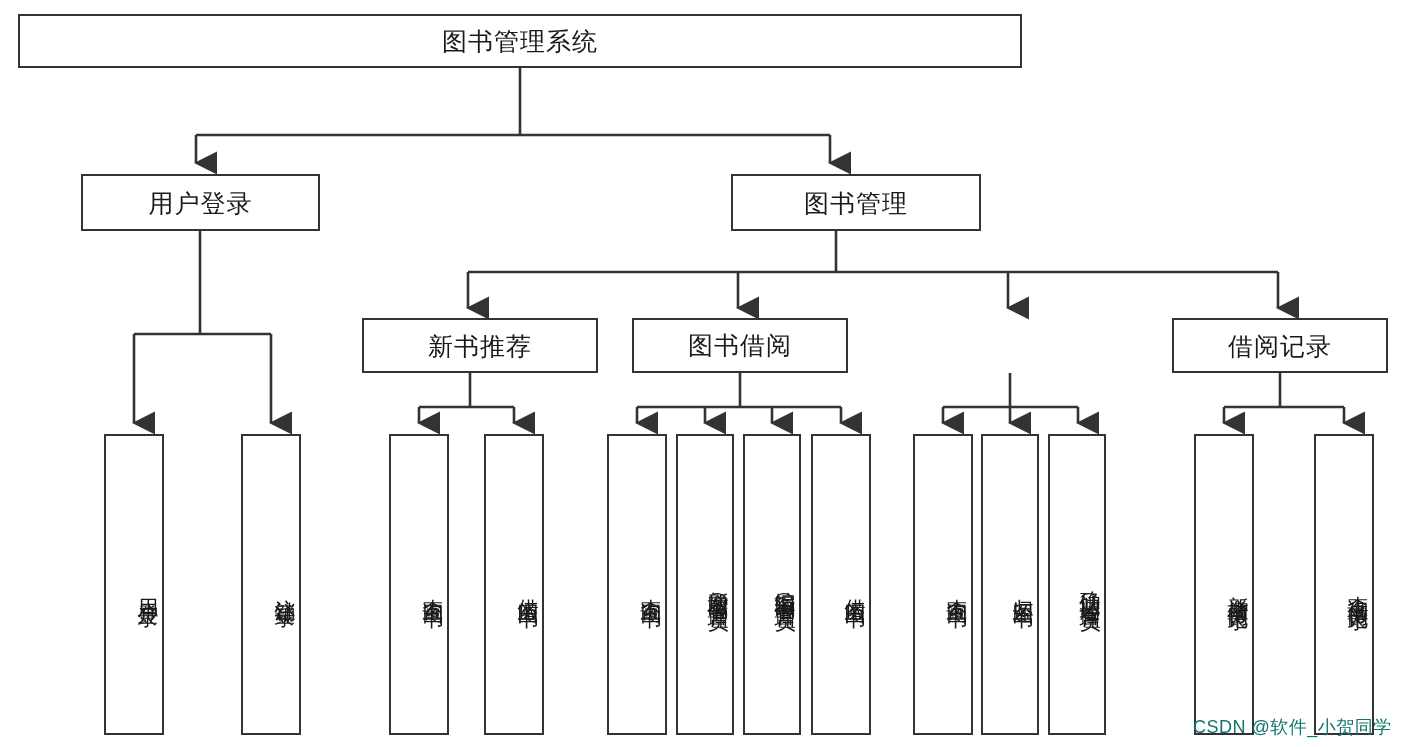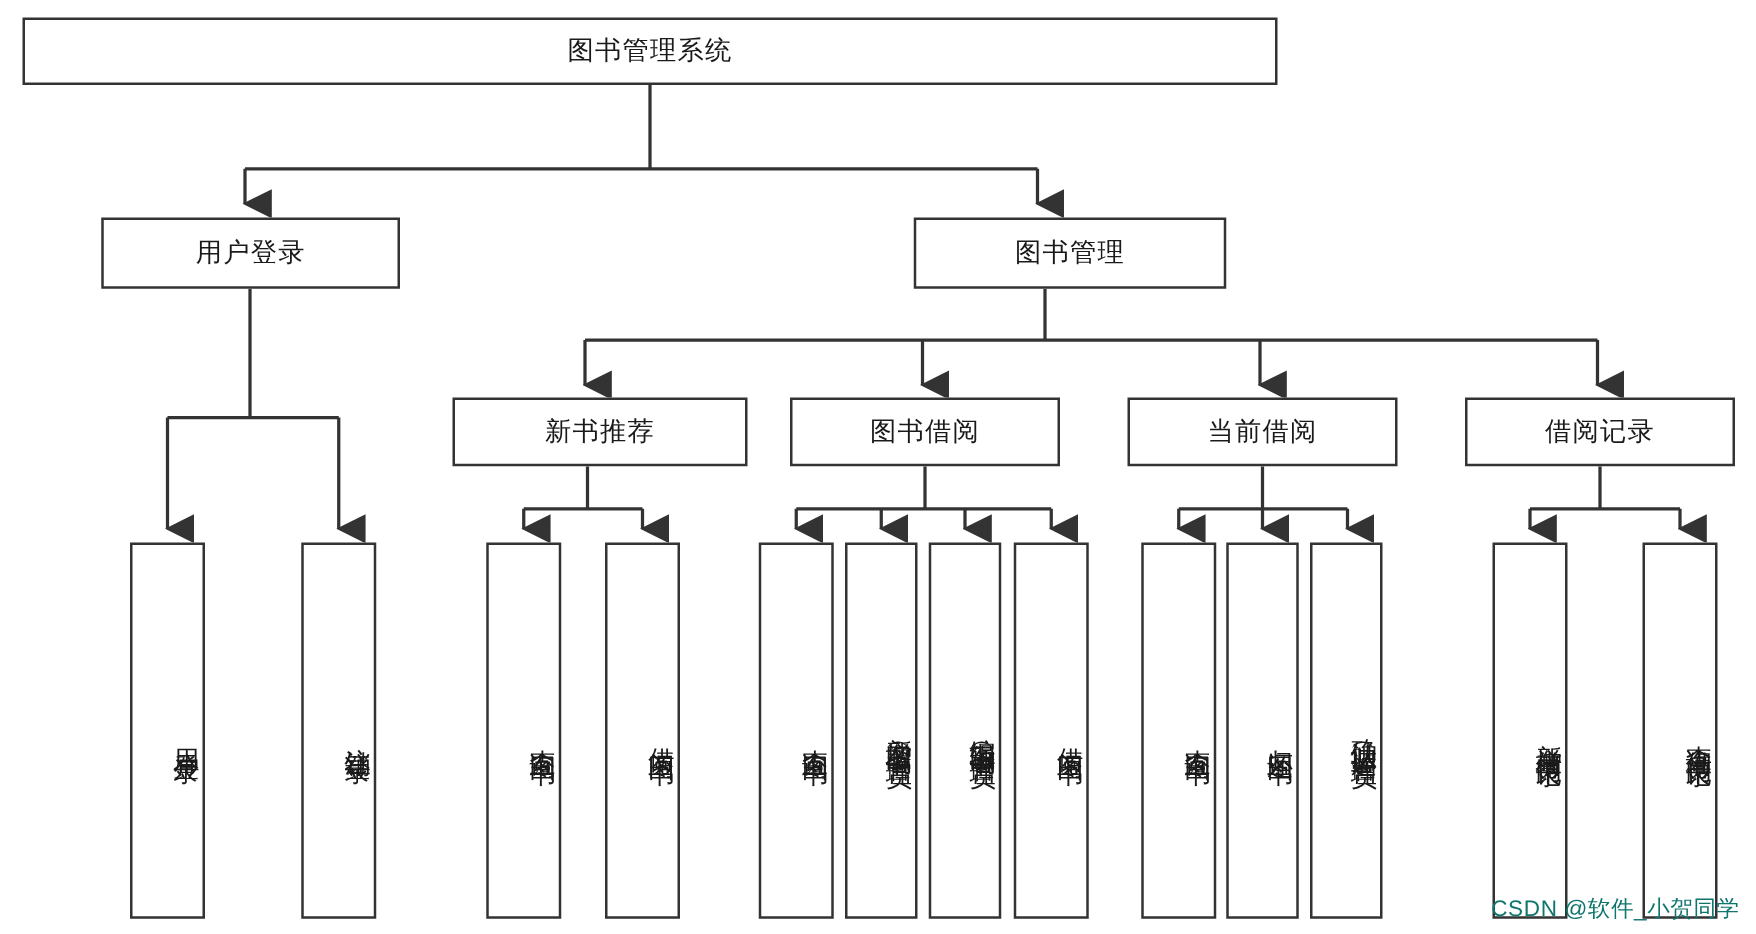--- a/index.html
+++ b/index.html
@@ -21,21 +21,21 @@
     position: absolute;
     box-sizing: border-box;
     background: #ffffff;
     border: 2px solid #333333;
     display: flex;
     align-items: center;
     justify-content: center;
     color: #1a1a1a;
   }
   .node.horiz {
-    font-size: 21px;
+    font-size: 25px;
     letter-spacing: 1px;
     line-height: 1.2;
     align-items: center;
   }
   .node.vert {
     writing-mode: vertical-rl;
     text-orientation: upright;
     font-size: 21px;
     letter-spacing: 3px;
     padding-top: 6px;
@@ -128,23 +128,20 @@
   <div class="node horiz" style="left:731px; top:174px; width:250px; height:57px;">
     <span>图书管理</span>
   </div>
 
   <div class="node horiz" style="left:362px; top:318px; width:236px; height:55px;">
     <span>新书推荐</span>
   </div>
   <div class="node horiz" style="left:632px; top:318px; width:216px; height:55px;font-family:Liberation Serif, serif;">
     <span>图书借阅</span>
   </div>
-  <div class="node horiz" style="left:902px; top:318px; width:216px; height:55px;">
-    <span>当前借阅</span>
-  </div>
   <div class="node horiz" style="left:1172px; top:318px; width:216px; height:55px;">
     <span>借阅记录</span>
   </div>
 
   <div class="node vert" style="left:104px; top:434px; width:60px; height:301px;">
     <span class="vtext">用户登录</span>
   </div>
   <div class="node vert" style="left:241px; top:434px; width:60px; height:301px;">
     <span class="vtext">注销登录</span>
   </div>

